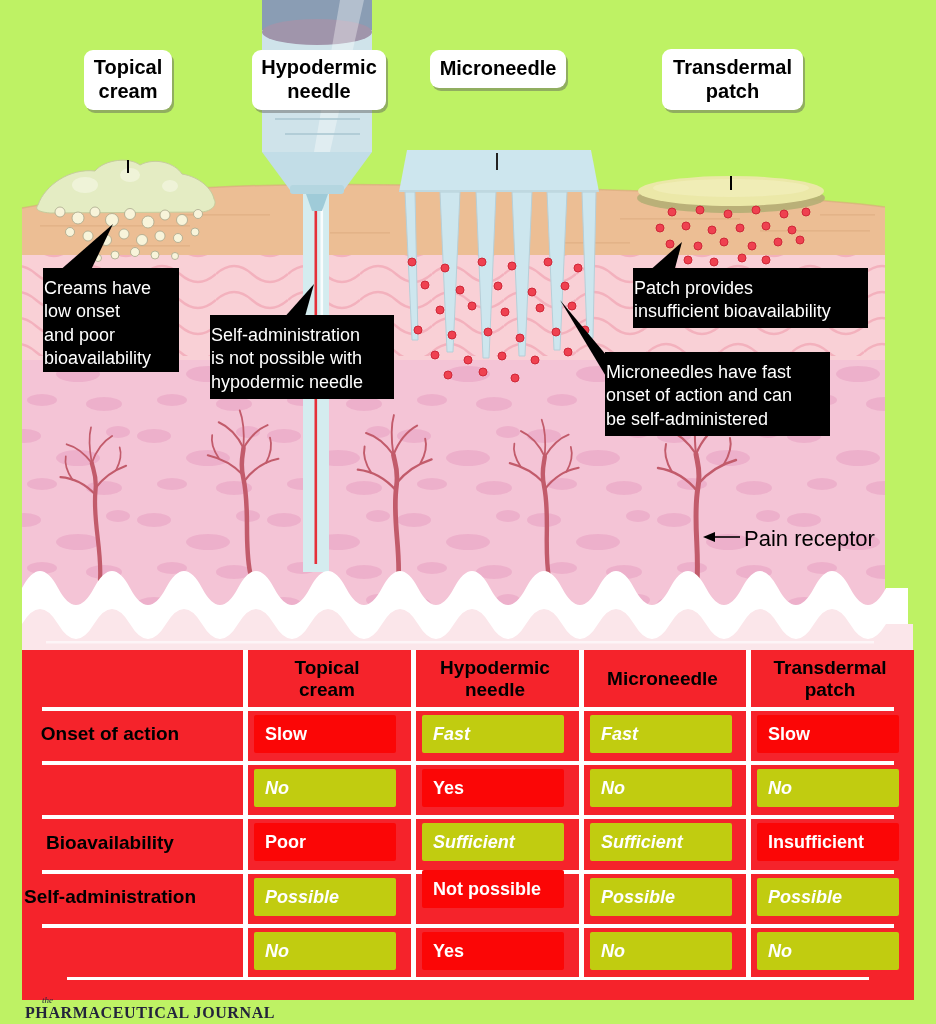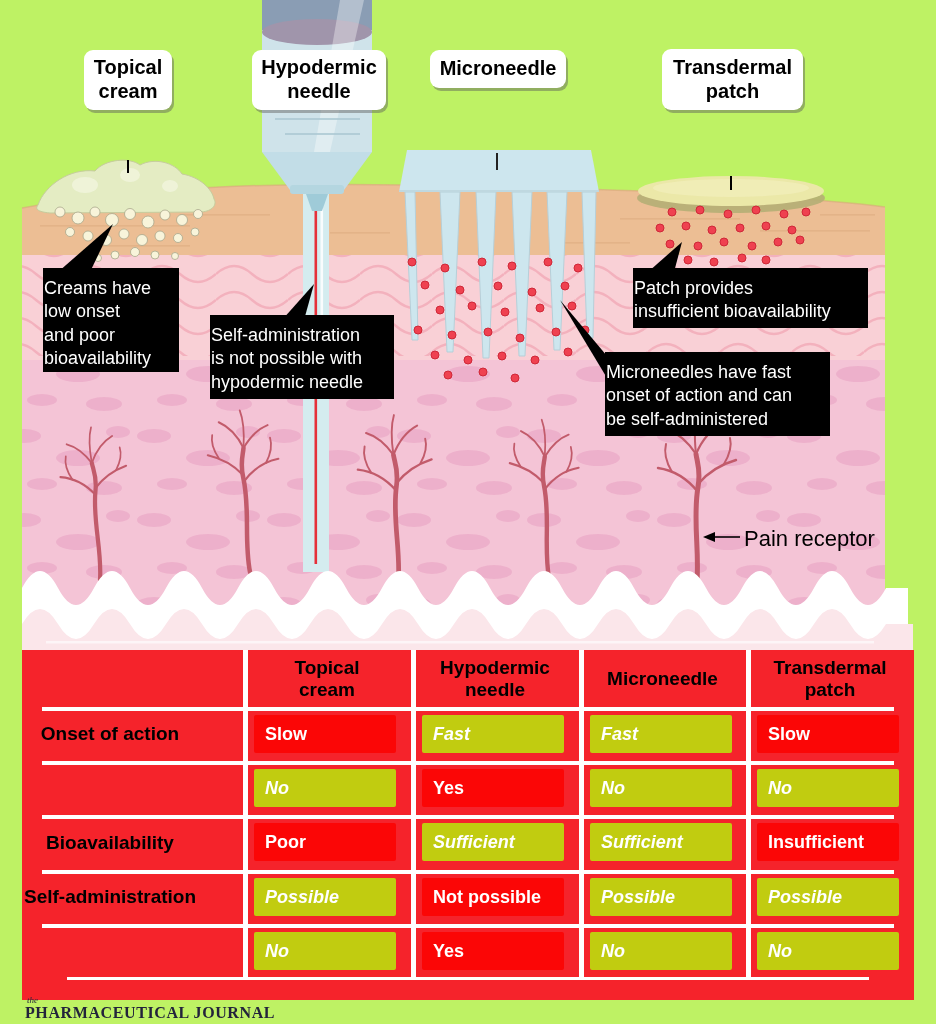--- a/index.html
+++ b/index.html
@@ -350,21 +350,21 @@
         <span>Sufficient</span>
       </div>
     <div class="value-box" style="left:735px;top:173px" data-status="negative">
         <span>Insufficient</span>
       </div>
 
     <div class="rowlabel" style="top:220px;height:54px">Self-administration</div>
     <div class="value-box" style="left:232px;top:228px" data-status="positive">
         <span>Possible</span>
       </div>
-    <div class="value-box" style="left:400px;top:228px" data-status="negative">
+    <div class="value-box" style="left:400px;top:220px" data-status="negative">
         <span>Not possible</span>
       </div>
     <div class="value-box" style="left:568px;top:228px" data-status="positive">
         <span>Possible</span>
       </div>
     <div class="value-box" style="left:735px;top:228px" data-status="positive">
         <span>Possible</span>
       </div>
 
     <div class="value-box" style="left:232px;top:282px" data-status="positive">
@@ -375,17 +375,17 @@
       </div>
     <div class="value-box" style="left:568px;top:282px" data-status="positive">
         <span>No</span>
       </div>
     <div class="value-box" style="left:735px;top:282px" data-status="positive">
         <span>No</span>
       </div>
   </div>
 
   <div class="publogo pubLogo" style="position:absolute;left:25px;top:996px;color:#23233b;font-family:'Liberation Serif',serif;">
-    <span class="small" style="display:block;font-style:italic;font-size:9px;line-height:8px;margin-left:2px;">the</span>
+    <span class="small" style="display:block;font-style:italic;font-size:9px;line-height:8px;margin-left:17px;">the</span>
     <span class="publogo-main">PHARMACEUTICAL JOURNAL</span>
   </div>
 
 </div>
 
 </body></html>

